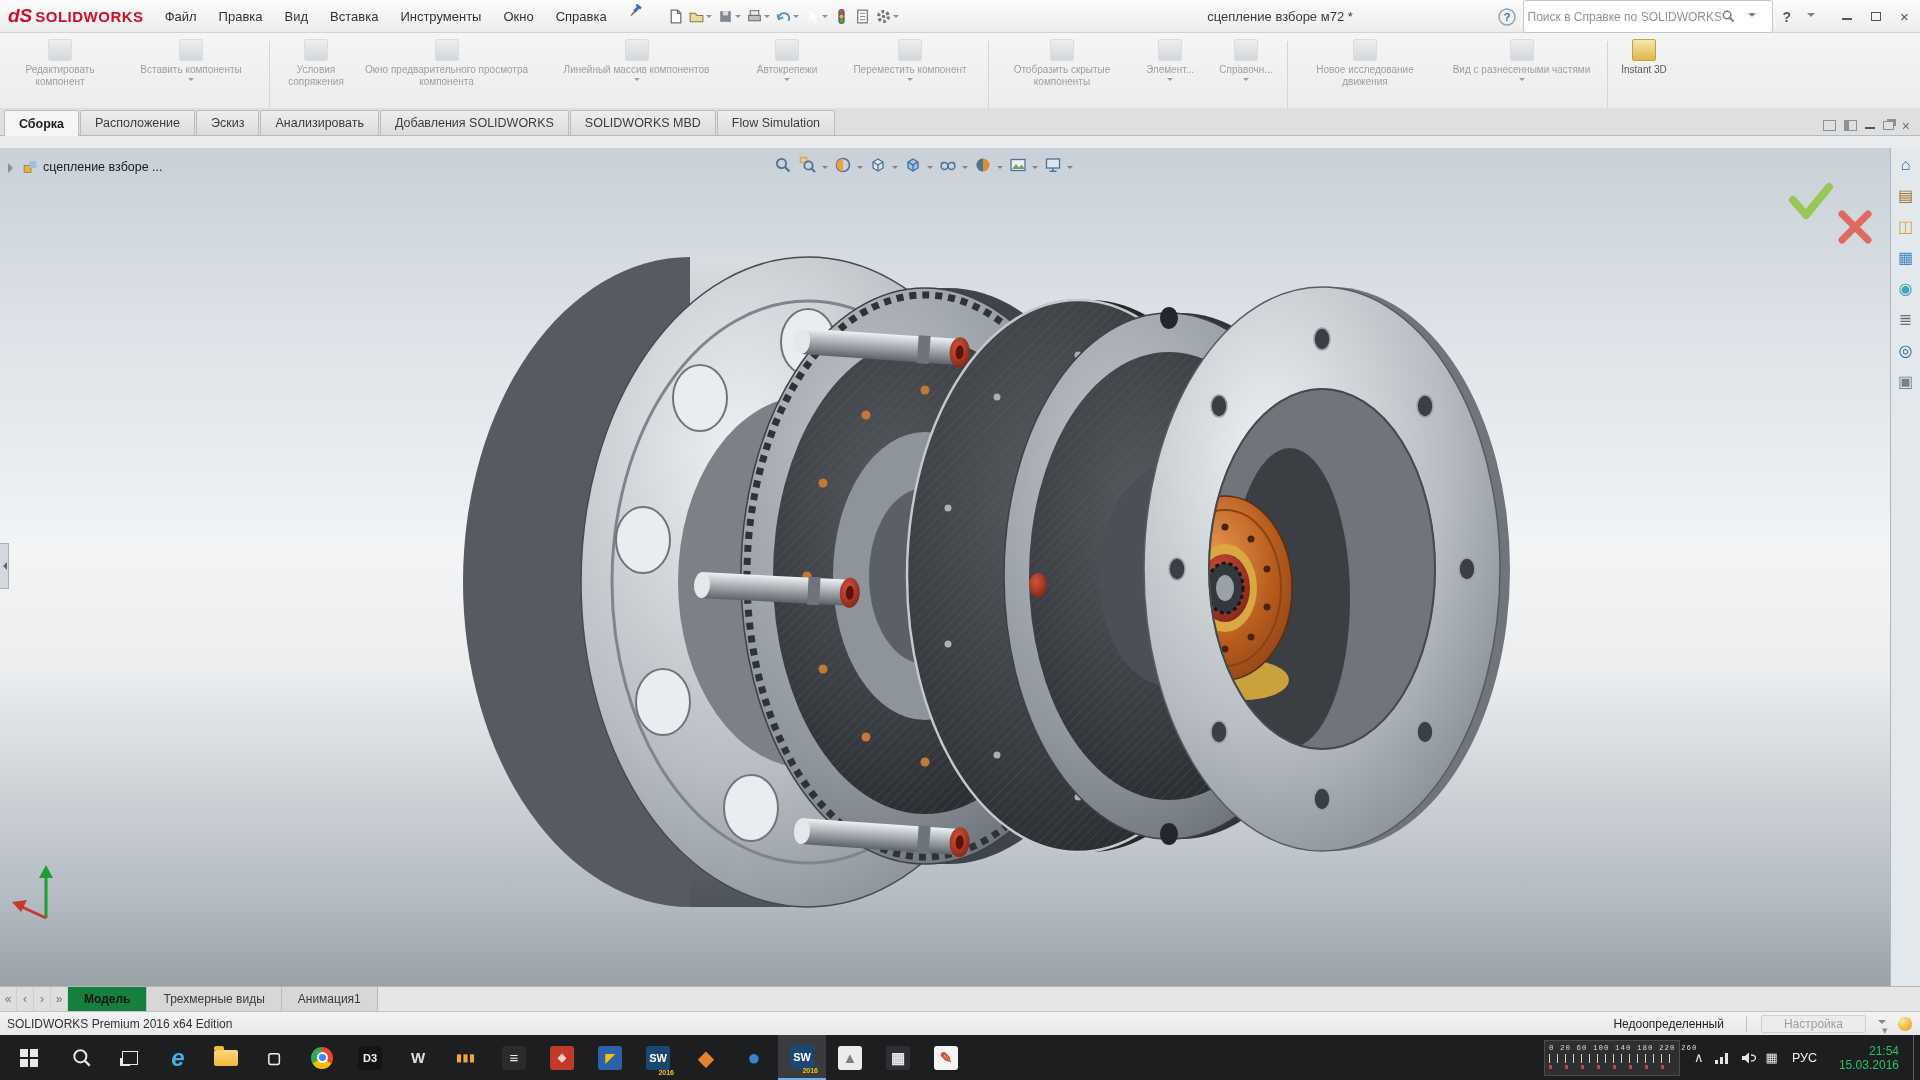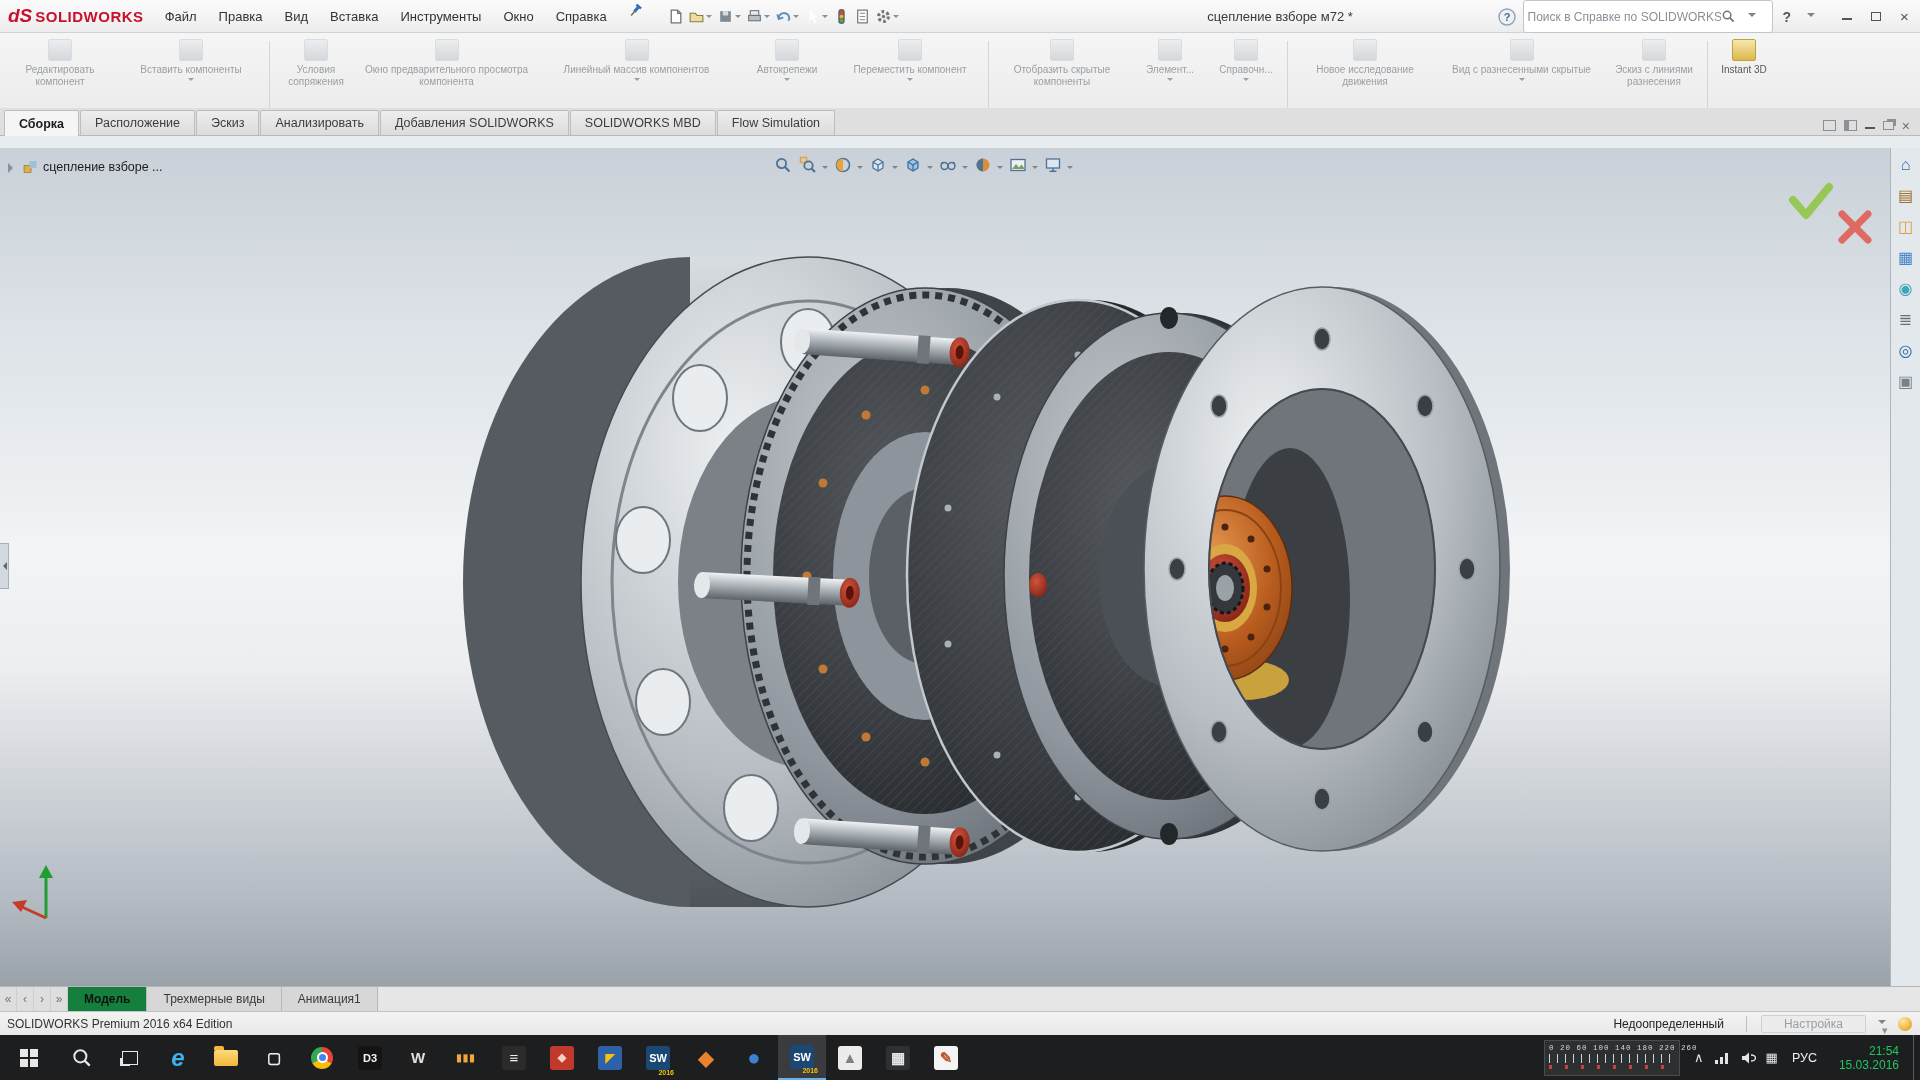--- a/index.html
+++ b/index.html
@@ -265,26 +265,22 @@
       <span class="rlbl">Справочн...</span>
       <span class="rcaret"></span>
     </div>
   <div class="rsep"></div>
   <div class="rbtn" style="width:148px">
       <span class="ric"></span>
       <span class="rlbl">Новое исследование движения</span>
     </div>
   <div class="rbtn" style="width:165px">
       <span class="ric"></span>
-      <span class="rlbl">Вид с разнесенными скрытые</span>
+      <span class="rlbl">Вид с разнесенными частями</span>
       <span class="rcaret"></span>
-    </div>
-  <div class="rbtn" style="width:100px">
-      <span class="ric"></span>
-      <span class="rlbl">Эскиз с линиями разнесения</span>
     </div>
   <div class="rsep"></div>
   <div class="rbtn on" style="width:66px">
       <span class="ric"></span>
       <span class="rlbl">Instant 3D</span>
     </div>
 </div>
 
 <div class="ctabs">
   <span class="ctab active">Сборка</span>

